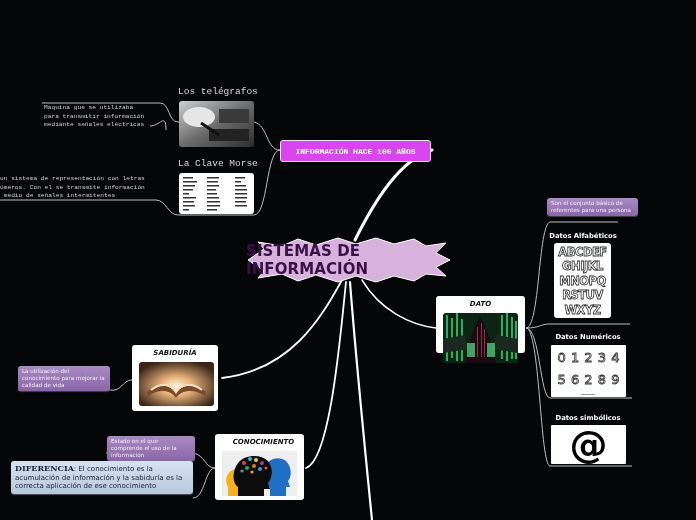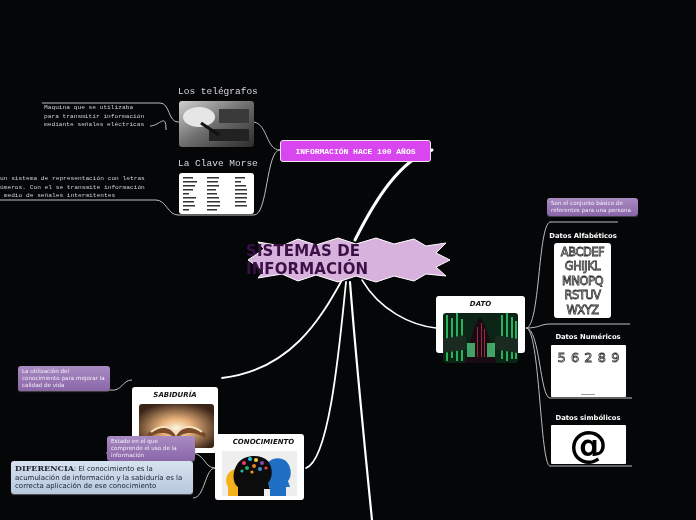--- a/index.html
+++ b/index.html
@@ -12,21 +12,21 @@
   .central-label { position:absolute; left:0; top:0; width:206px; height:46px; display:flex; align-items:center; justify-content:center; font-weight:bold; font-size:15px; color:#3a1046; letter-spacing:0.1px; }
   .box-info { left:280px; top:140px; width:149px; height:20px; border:1px solid #e8e8e8; border-radius:3px; background:#d946ef; color:#fff; font-size:8px; font-weight:bold; display:flex; align-items:center; justify-content:center; }
   .topic-title { color:#d8d8d8; font-size:9.5px; }
   .note-mono { color:#cfcfcf; font-size:6.2px; line-height:8.5px; white-space:pre; }
   .card { background:#fff; border-radius:3px; }
   .card-title { font-size:7px; font-weight:bold; font-style:italic; text-align:center; color:#111; }
   .purple-note { background:linear-gradient(#a98bc2,#8a66a8); border-radius:3px; color:#f4eefa; font-size:5.6px; line-height:7px; padding:2px 4px; box-shadow:0 1px 1px #444; }
   .blue-note { background:linear-gradient(#d7e2ef,#b7c8dd); border-radius:3px; color:#1b2233; font-size:7px; line-height:8.5px; padding:3px 4px; box-shadow:0 1px 1px #555; }
   .sub-title { color:#fff; font-size:6.8px; font-weight:bold; text-align:center; }
   .img-box { background:#fff; border-radius:3px; overflow:hidden; }
-  .glyph-outline { font-family:"DejaVu Sans", sans-serif; font-weight:normal; color:#fff; -webkit-text-stroke:0.8px #333; }
+  .glyph-outline { font-family:"DejaVu Sans", sans-serif; font-weight:bold; color:#fff; -webkit-text-stroke:0.8px #333; }
 </style>
 </head>
 <body>
 
 <svg class="lines" viewBox="0 0 696 520">
   <g fill="none" stroke="#ffffff" stroke-linecap="round">
 
     <path d="M355 240 C 375 200, 400 160, 432 150" stroke-width="3"></path>
 
     <path d="M362 280 C 380 310, 410 325, 436 328" stroke-width="1.5"></path>
@@ -166,31 +166,32 @@
     <div>GHIJKL</div>
     <div>MNOPQ</div>
     <div>RSTUV</div>
     <div>WXYZ</div>
   </div>
 </div>
 
 <div class="abs sub-title" style="left:552px; top:333px; width:72px;">Datos Numéricos</div>
 <div class="abs img-box" style="left:551px; top:345px; width:75px; height:52px; border-radius:1px;">
   <div class="glyph-outline" style="font-size:13px; line-height:22px; text-align:center; padding-top:2px; word-spacing:1px; font-weight:normal;">
+    <div>0 1 2 3 4</div>
     <div>5 6 2 8 9</div>
   </div>
   <div style="position:absolute; left:30px; bottom:2px; width:14px; height:1px; background:#999;"></div>
 </div>
 
 <div class="abs sub-title" style="left:552px; top:414px; width:72px;">Datos simbólicos</div>
 <div class="abs img-box" style="left:551px; top:425px; width:75px; height:39px; border-radius:1px; text-align:center;">
   <span style="font-size:38px; line-height:39px; font-weight:bold; color:#000;">@</span>
 </div>
 
-<div class="abs card" style="left:132px; top:345px; width:86px; height:66px;margin-top:42px;">
+<div class="abs card" style="left:132px; top:345px; width:86px; height:66px;">
   <div class="card-title" style="margin-top:4px;">SABIDURÍA</div>
   <div style="position:absolute; left:7px; top:17px; width:75px; height:44px; border-radius:3px; overflow:hidden;">
     <svg width="75" height="44" viewBox="0 0 75 44">
       <defs>
         <radialGradient id="bk" cx="0.5" cy="0.55" r="0.6">
           <stop offset="0" stop-color="#fff6e0"></stop>
             <stop offset="0.35" stop-color="#e8b27a"></stop>
             <stop offset="1" stop-color="#3a2418"></stop>
         </radialGradient>
       </defs>

